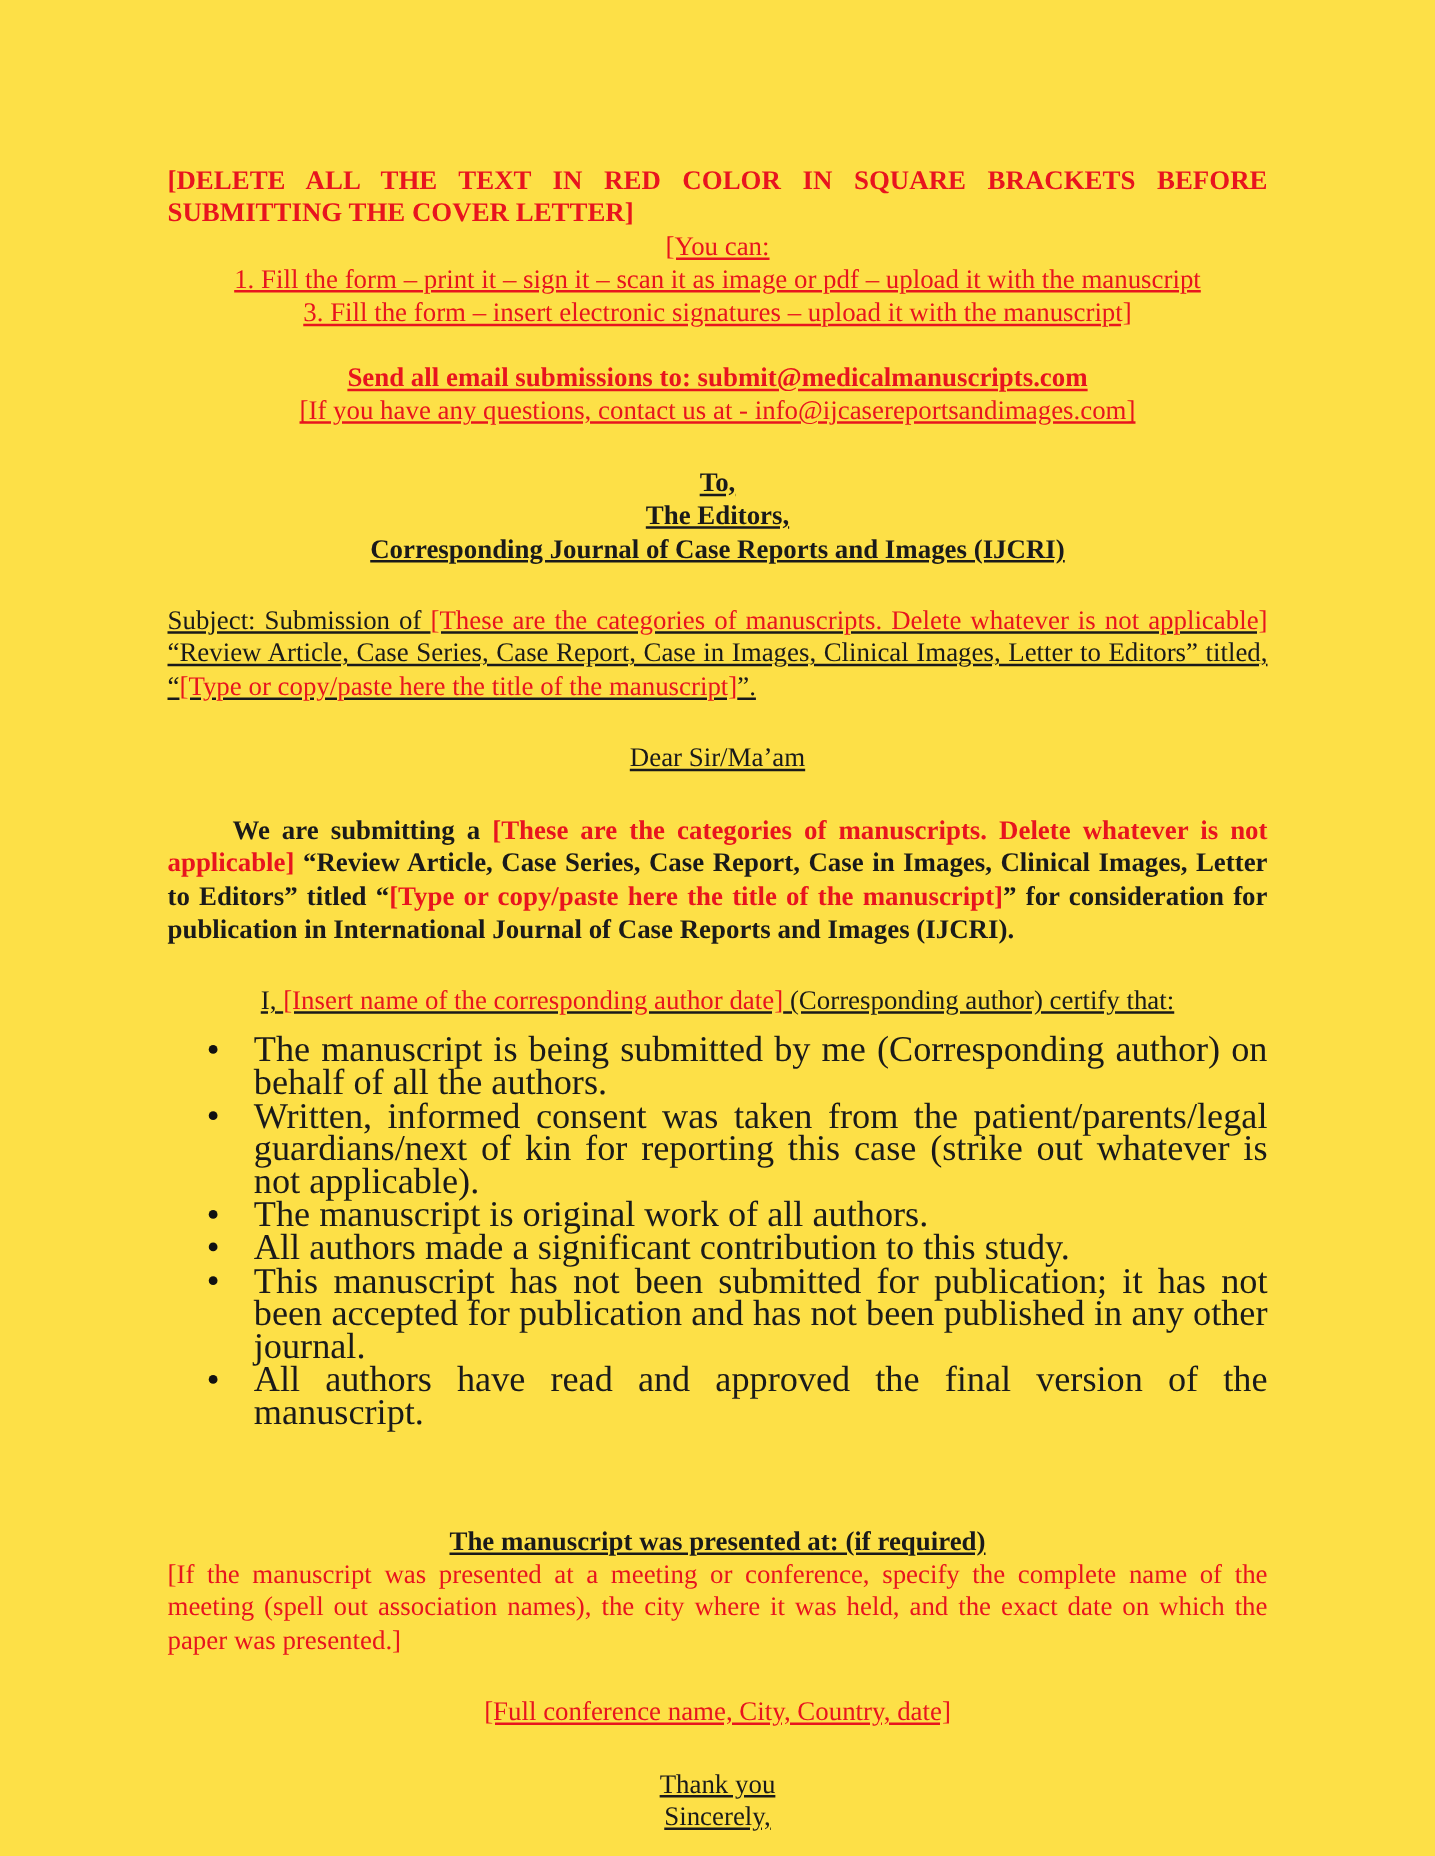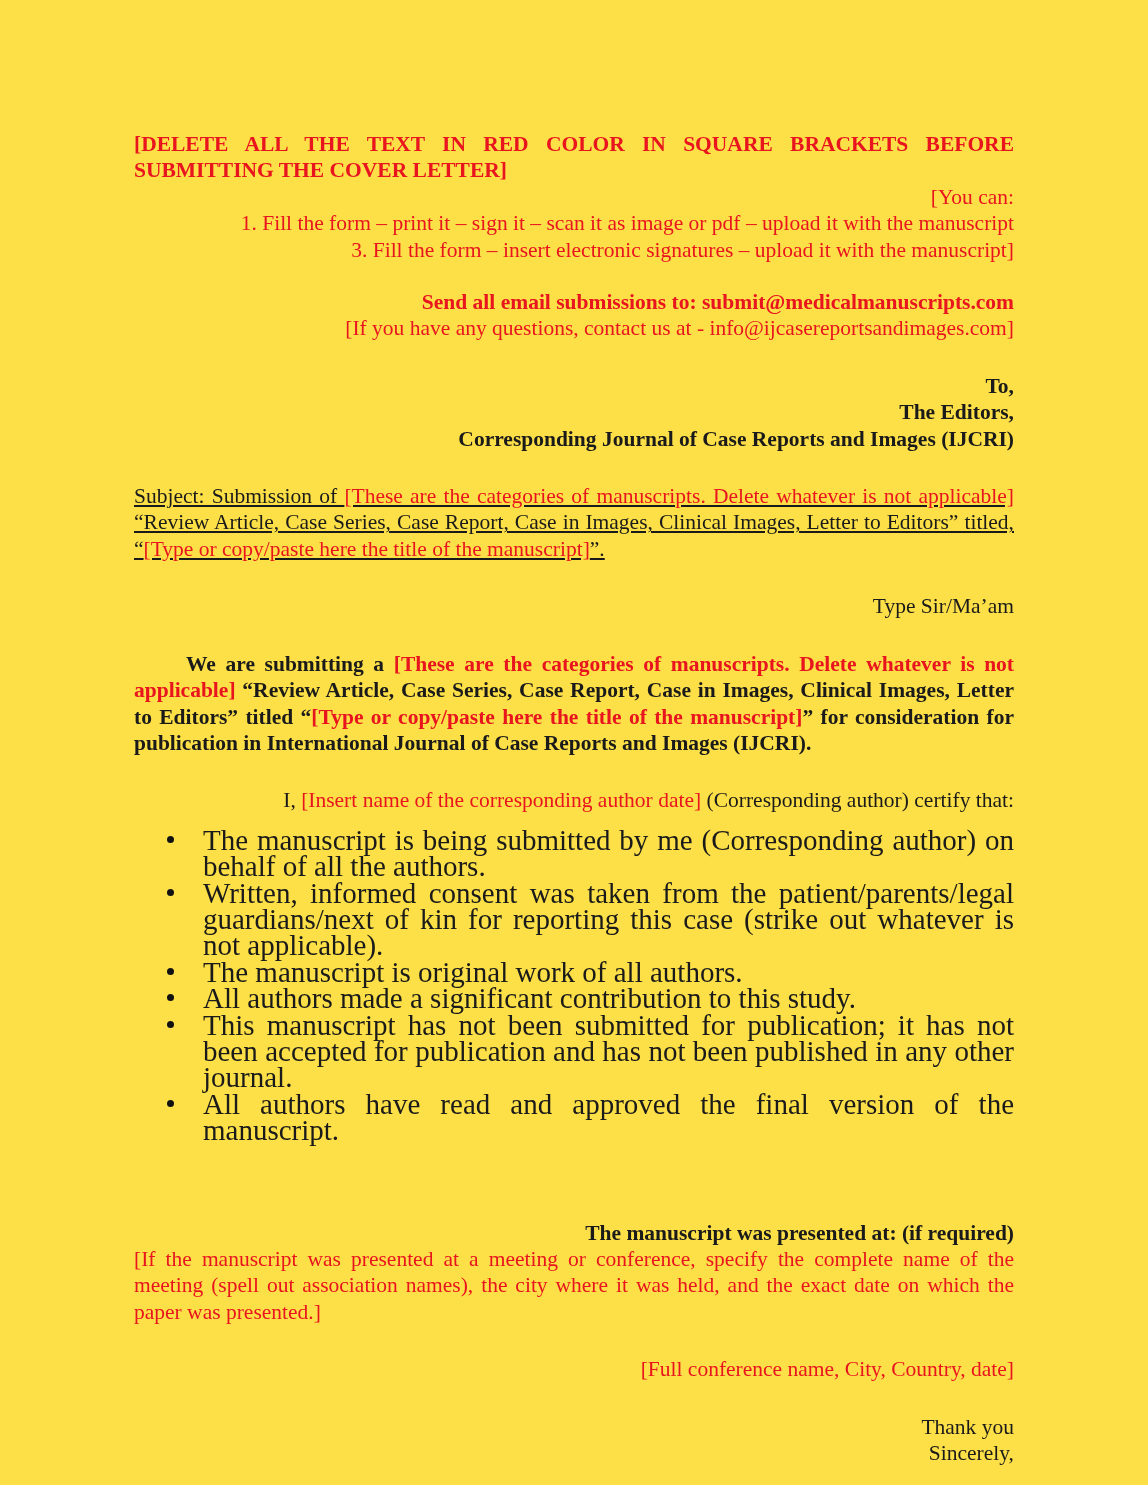--- a/index.html
+++ b/index.html
@@ -39,21 +39,21 @@
   .blackish { color: #1a1a1a; }
   .b { font-weight: bold; }
   .u { text-decoration: underline; text-underline-offset: 2px; }
 
   
   .gap-sm { height: 13px; }
   .gap-md { height: 26px; }
   .gap-lg { height: 31px; }
   .gap-xl { height: 50px; }
 
-  .nojustify { text-align: right; }
+  .nojustify { text-align: center; text-decoration: underline; }
 
   .indent-first { text-indent: 52px; font-weight: bold; }
 
   ul.bullets {
     list-style: none;
     margin: 0;
     padding: 0;
   }
   ul.bullets > li {
     position: relative;
@@ -105,21 +105,21 @@
       <p class="para b blackish nojustify">The Editors,</p>
       <p class="para b blackish nojustify">Corresponding Journal of Case Reports and Images (IJCRI)</p>
     </div>
 
     <div class="gap-lg"></div>
 
     <p class="para u"><span class="blackish">Subject: Submission of </span><span class="red">[These are the categories of manuscripts. Delete whatever is not applicable]</span><span class="blackish"> “Review Article, Case Series, Case Report, Case in Images, Clinical Images, Letter to Editors” titled, “</span><span class="red">[Type or copy/paste here the title of the manuscript]</span><span class="blackish">”.</span></p>
 
     <div class="gap-lg"></div>
 
-    <p class="para blackish nojustify">Type Sir/Ma’am</p>
+    <p class="para blackish nojustify">Dear Sir/Ma’am</p>
 
     <div class="gap-lg"></div>
 
     <p class="para indent-first"><span class="blackish">We are submitting a </span><span class="red">[These are the categories of manuscripts. Delete whatever is not applicable]</span><span class="blackish"> “Review Article, Case Series, Case Report, Case in Images, Clinical Images, Letter to Editors” titled “</span><span class="red">[Type or copy/paste here the title of the manuscript]</span><span class="blackish">” for consideration for publication in International Journal of Case Reports and Images (IJCRI).</span></p>
 
     <div class="gap-lg"></div>
 
     <p class="para nojustify"><span class="blackish">I, </span><span class="red">[Insert name of the corresponding author date]</span><span class="blackish"> (Corresponding author) certify that:</span></p>
 
     <div class="gap-sm"></div>

